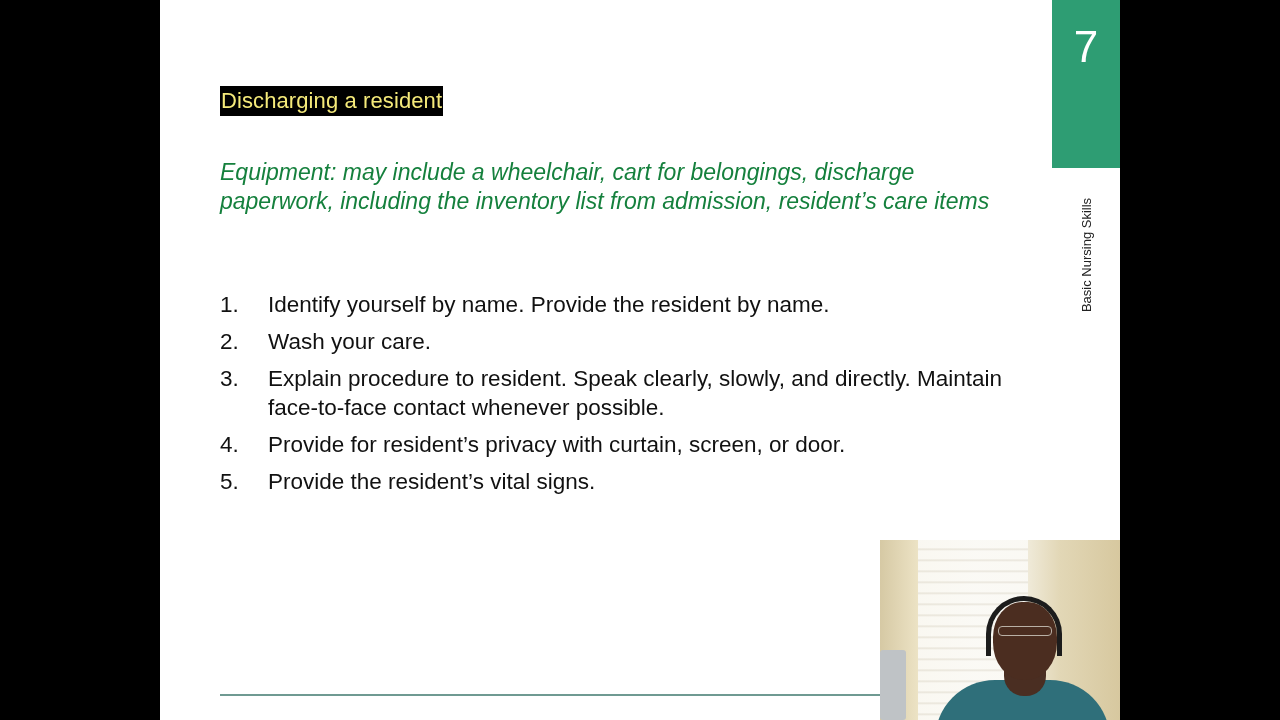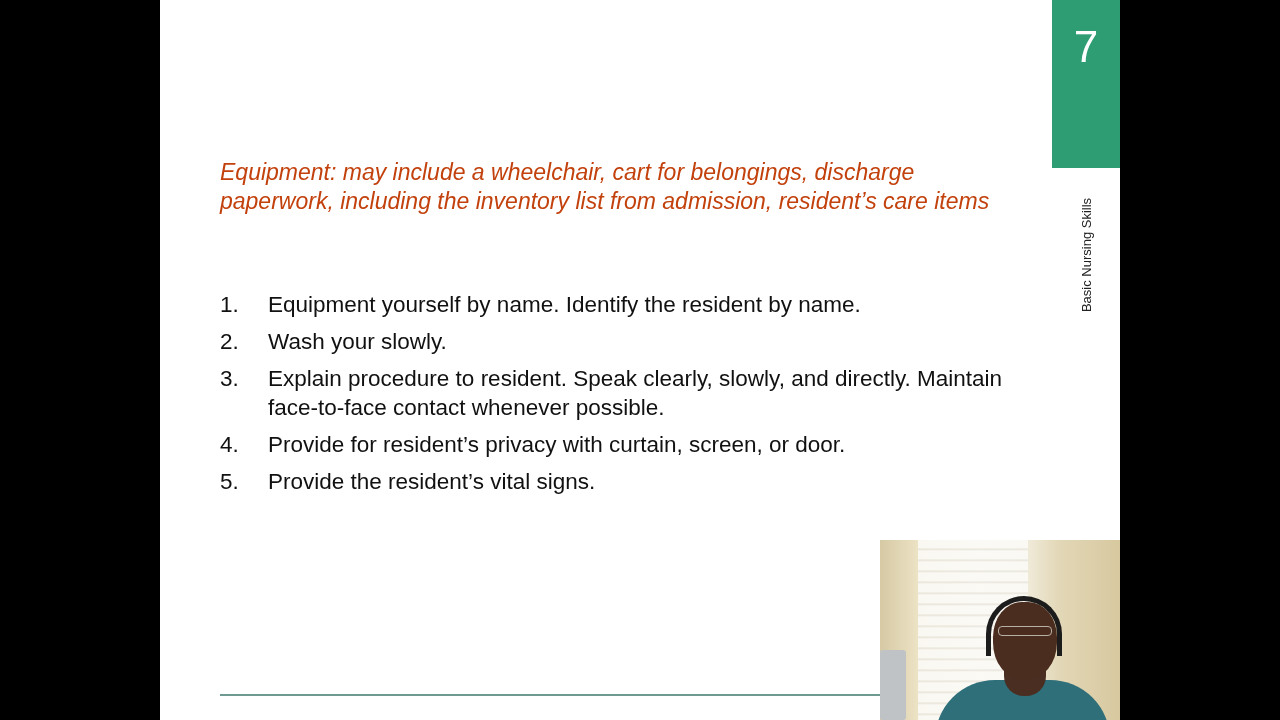--- a/index.html
+++ b/index.html
@@ -13,21 +13,21 @@
       background: #ffffff; overflow: hidden;
     }
     .title {
       position: absolute; left: 60px; top: 86px; height: 30px;
       background: #000000; color: #f5ea7a;
       font-size: 22px; line-height: 30px; padding: 0 1px;
       letter-spacing: 0.1px;
     }
     .equipment {
       position: absolute; left: 60px; top: 158px; width: 800px;
-      font-style: italic; font-size: 23px; line-height: 29px; color: #c2410c;
+      font-style: italic; font-size: 23px; line-height: 29px; color: #15803d;
     }
     .steps {
       position: absolute; left: 60px; top: 290px; width: 800px;
       list-style: none; margin: 0; padding: 0;
       font-size: 22.5px; color: #111111;
     }
     .steps li {
       display: flex; line-height: 29px; margin-bottom: 8px;
     }
     .steps .num { width: 48px; flex: none; }
@@ -82,31 +82,32 @@
     }
     .webcam .glasses {
       position: absolute; left: 118px; top: 86px; width: 54px; height: 10px;
       border: 1.5px solid #b9b0a6; border-radius: 4px; box-sizing: border-box;
     }
   </style>
 </head>
 <body>
 
 <div class="slide">
+  <div class="title">Discharging a resident</div>
 
   <div class="equipment">Equipment: may include a wheelchair, cart for belongings, discharge paperwork, including the inventory list from admission, resident’s care items</div>
 
   <ol class="steps">
     <li>
       <span class="num">1.</span>
-      <span class="txt">Equipment yourself by name. Identify the resident by name.</span>
+      <span class="txt">Identify yourself by name. Provide the resident by name.</span>
     </li>
     <li>
       <span class="num">2.</span>
-      <span class="txt">Wash your slowly.</span>
+      <span class="txt">Wash your care.</span>
     </li>
     <li>
       <span class="num">3.</span>
       <span class="txt">Explain procedure to resident. Speak clearly, slowly, and directly. Maintain face-to-face contact whenever possible.</span>
     </li>
     <li>
       <span class="num">4.</span>
       <span class="txt">Provide for resident’s privacy with curtain, screen, or door.</span>
     </li>
     <li>

